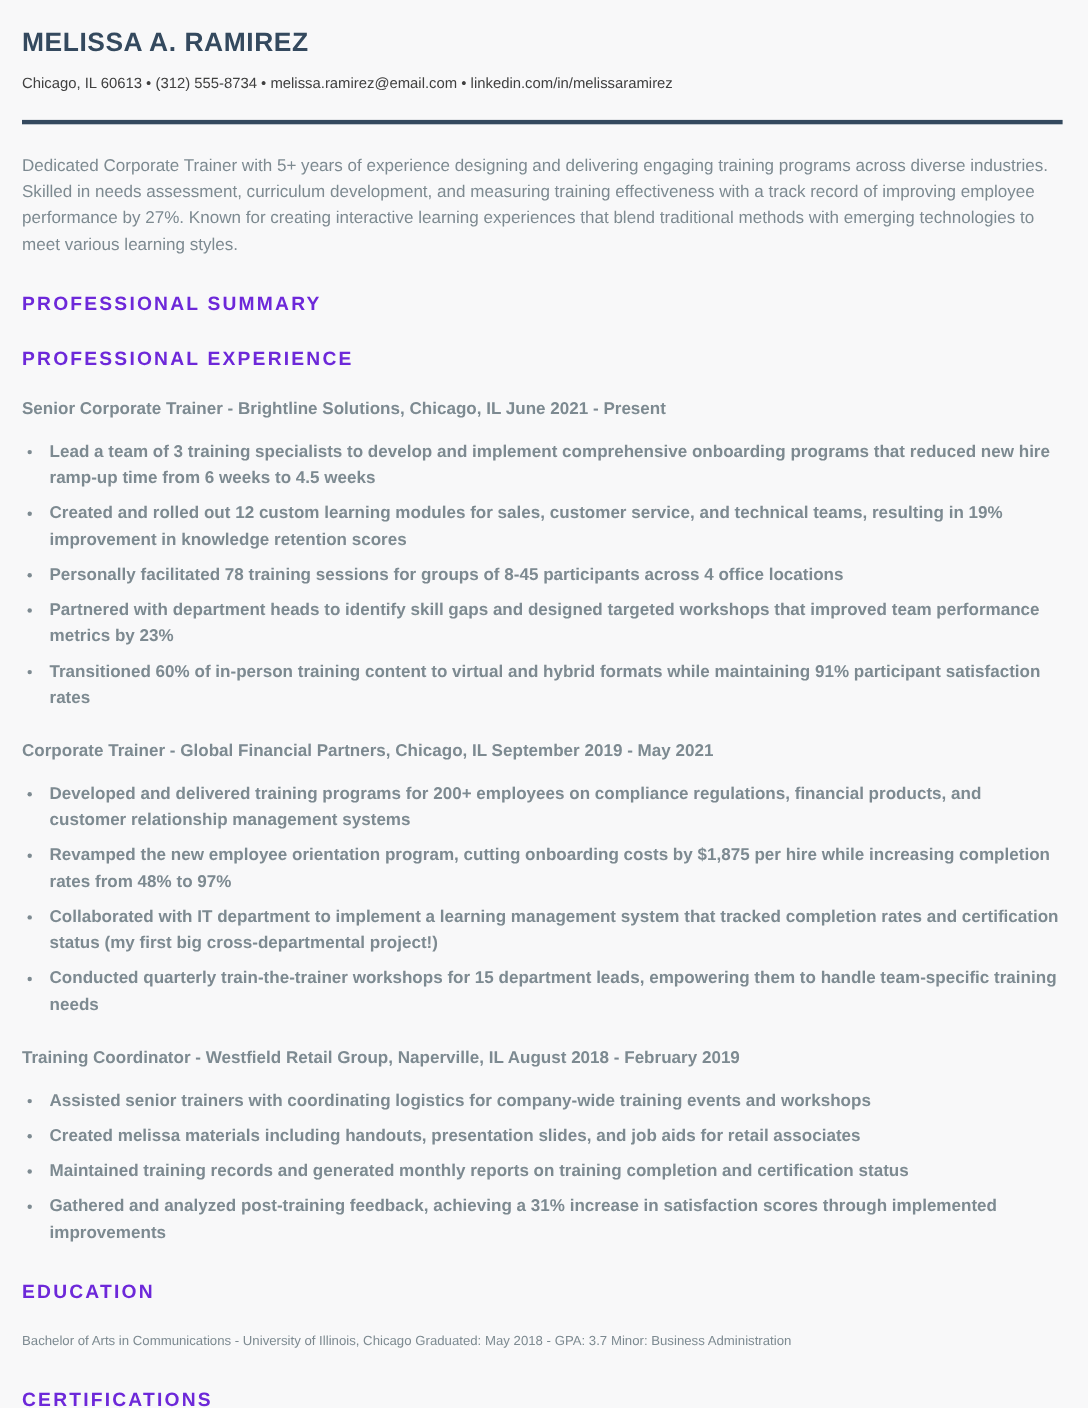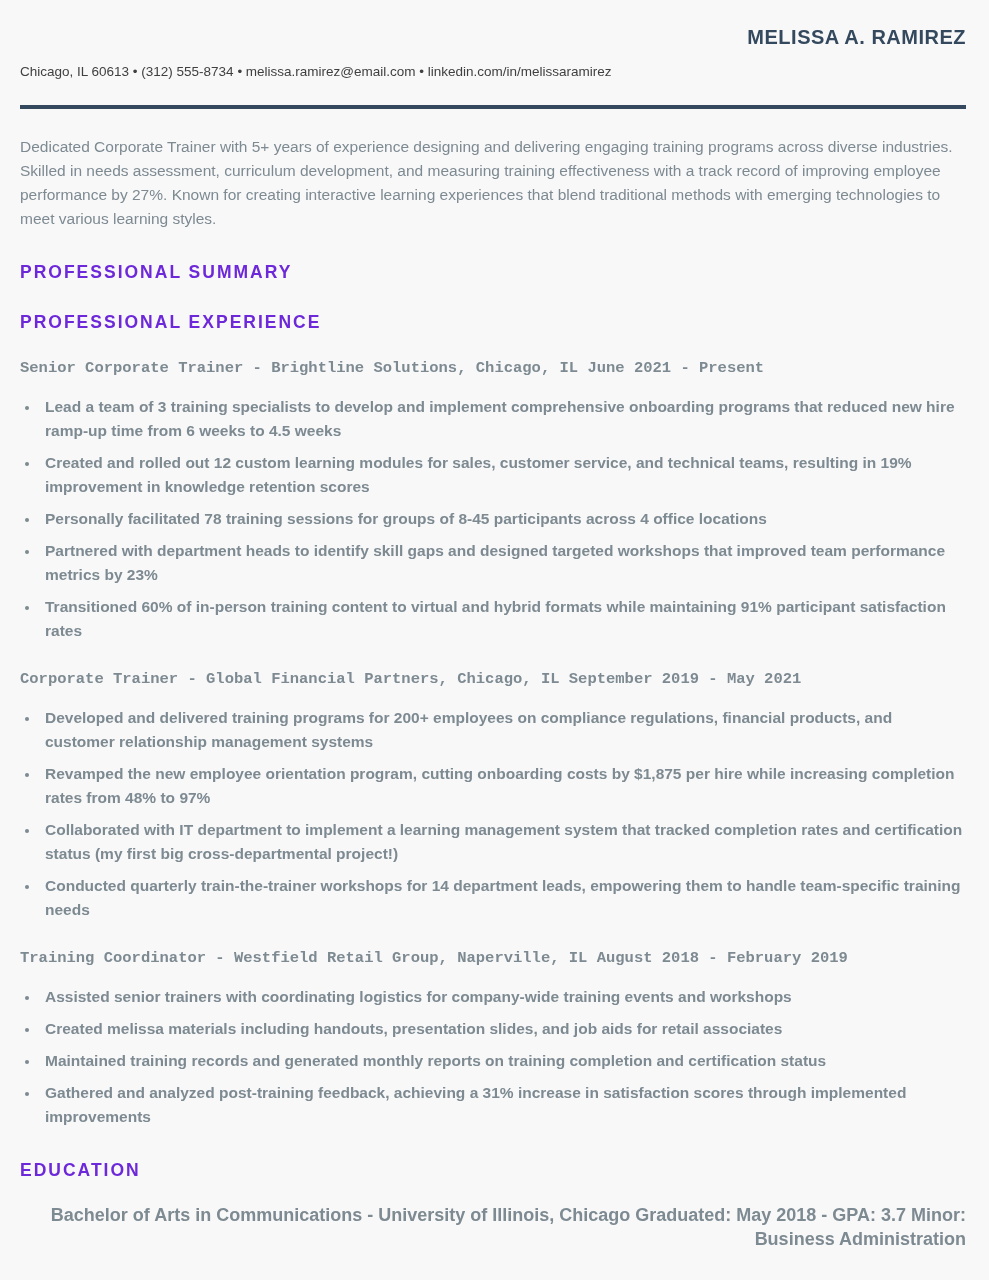--- a/index.html
+++ b/index.html
@@ -12,26 +12,25 @@
   }
   .page {
     width: 989px;
     min-height: 1280px;
     margin: 0 auto;
     padding: 0 23px 30px 20px;
     overflow: hidden;
   }
   h1.name {
     color: #34495e;
-    font-size: 20px;
+    font-size: 24px;
     font-weight: bold;
     letter-spacing: 0.5px;
     margin: 27px 0 0 0;
     line-height: 1;
-    text-align: right;
   }
   p.contact {
     font-size: 13.5px;
     color: #404040;
     margin: 18px 0 0 0;
     line-height: 1;
   }
   .divider {
     height: 4px;
     background: #34495e;
@@ -50,44 +49,42 @@
     letter-spacing: 2px;
     margin: 33px 0 0 0;
     line-height: 1;
   }
   h3.job-title {
     color: #7d8a91;
     font-size: 15.5px;
     font-weight: bold;
     margin: 25px 0 0 0;
     line-height: 22px;
-    font-family: Liberation Mono, monospace;
   }
   ul.bullet-list {
     margin: 16px 0 16px 0;
     padding-left: 20px;
     list-style: disc;
     font-weight: bold;
   }
   ul.bullet-list li {
     font-size: 15.5px;
     line-height: 24px;
     margin-bottom: 8px;
     padding-left: 5px;
   }
   ul.bullet-list li::marker {
     color: #7d8a91;
     font-size: 13px;
   }
   p.degree {
-    font-size: 18px;
-    font-weight: bold;
+    font-size: 12px;
+    font-weight: normal;
     line-height: 24px;
     margin: 24px 0 0 0;
-    text-align: right;
   }
   .certs ul.bullet-list { margin-top: 22px; }
 </style>
 </head>
 <body>
 
 <div class="page">
 
   <header>
     <h1 class="name">MELISSA A. RAMIREZ</h1>
@@ -114,21 +111,21 @@
         <li>Transitioned 60% of in-person training content to virtual and hybrid formats while maintaining 91% participant satisfaction rates</li>
       </ul>
     </div>
 
     <div class="job">
       <h3 class="job-title">Corporate Trainer - Global Financial Partners, Chicago, IL September 2019 - May 2021</h3>
       <ul class="bullet-list">
         <li>Developed and delivered training programs for 200+ employees on compliance regulations, financial products, and customer relationship management systems</li>
         <li>Revamped the new employee orientation program, cutting onboarding costs by $1,875 per hire while increasing completion rates from 48% to 97%</li>
         <li>Collaborated with IT department to implement a learning management system that tracked completion rates and certification status (my first big cross-departmental project!)</li>
-        <li>Conducted quarterly train-the-trainer workshops for 14 department leads, empowering them to handle team-specific training needs</li>
+        <li>Conducted quarterly train-the-trainer workshops for 15 department leads, empowering them to handle team-specific training needs</li>
       </ul>
     </div>
 
     <div class="job">
       <h3 class="job-title">Training Coordinator - Westfield Retail Group, Naperville, IL August 2018 - February 2019</h3>
       <ul class="bullet-list">
         <li>Assisted senior trainers with coordinating logistics for company-wide training events and workshops</li>
         <li>Created melissa materials including handouts, presentation slides, and job aids for retail associates</li>
         <li>Maintained training records and generated monthly reports on training completion and certification status</li>
         <li>Gathered and analyzed post-training feedback, achieving a 31% increase in satisfaction scores through implemented improvements</li>

